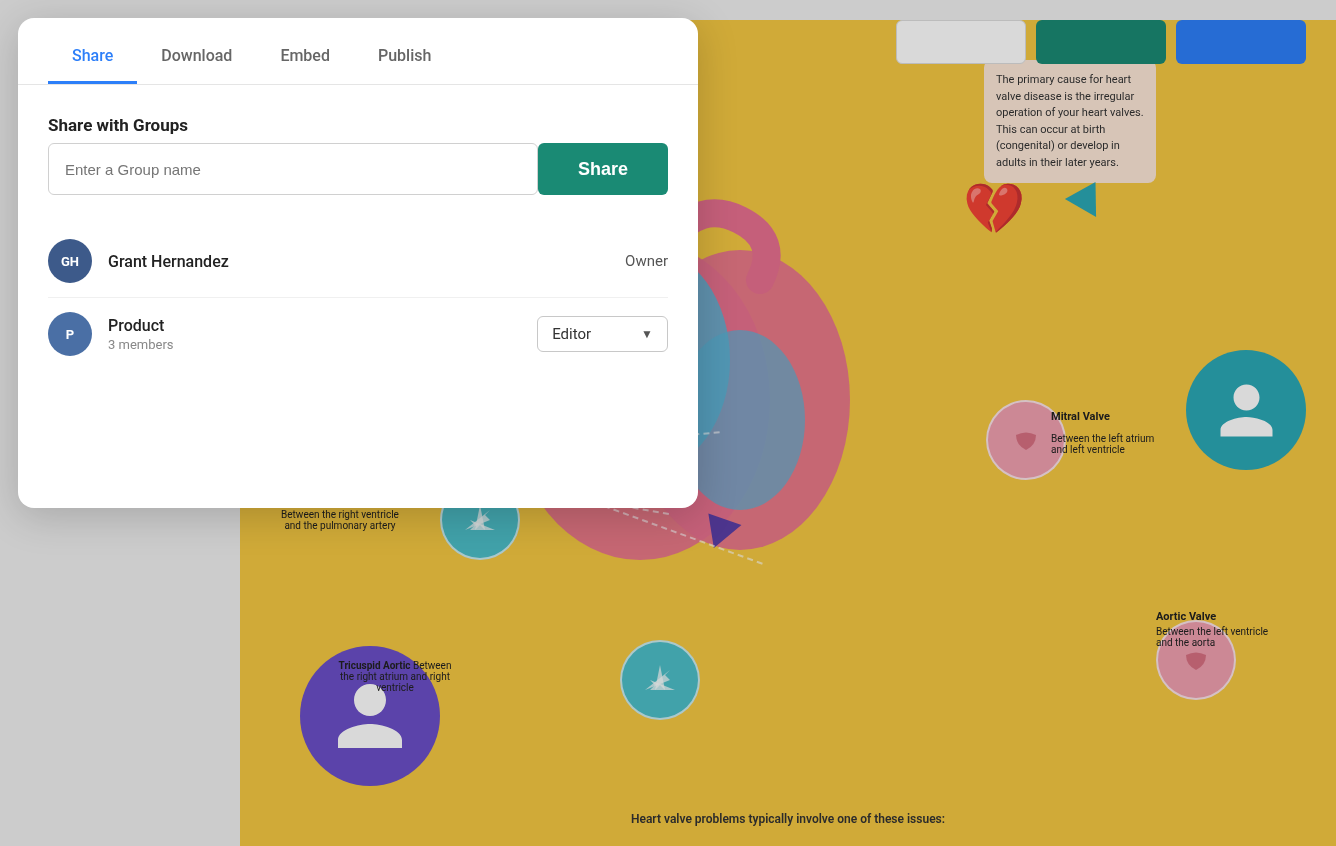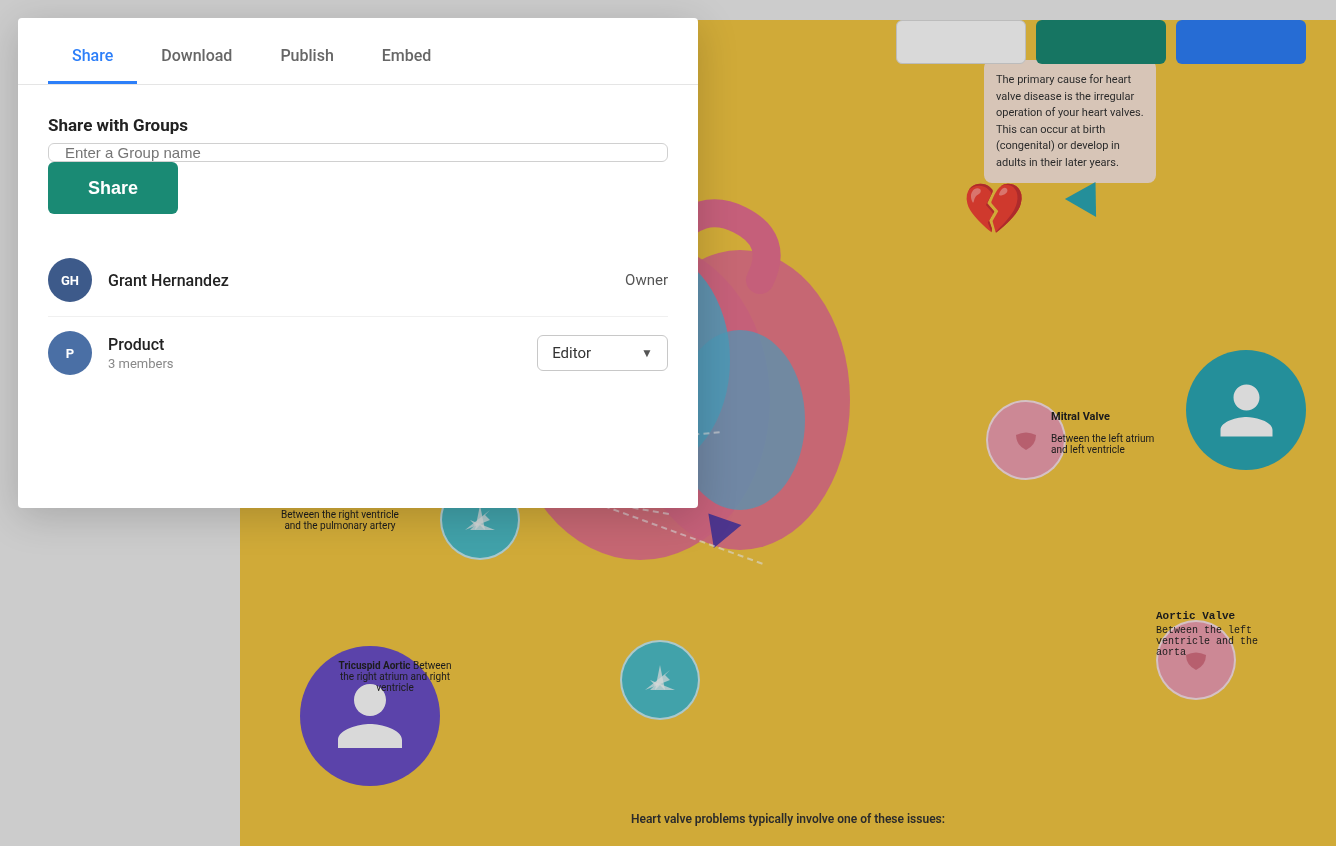--- a/index.html
+++ b/index.html
@@ -124,21 +124,20 @@
 
     
     .label-aortic {
       position: absolute;
       top: 590px;
       right: 60px;
       font-size: 10px;
       color: #222;
       text-align: left;
       width: 120px;
-      font-family: Liberation Mono, monospace;
     }
     .label-aortic strong { font-size: 11px; display: block; margin-bottom: 3px; }
 
     
     .label-pulmonary {
       position: absolute;
       top: 460px;
       left: 40px;
       font-size: 10px;
       color: #222;
@@ -215,21 +214,21 @@
     }
 
     
     .share-modal {
       position: absolute;
       top: 18px;
       left: 18px;
       width: 680px;
       min-height: 490px;
       background: white;
-      border-radius: 4px;
+      border-radius: 16px;
       box-shadow: 0 8px 40px rgba(0,0,0,0.18);
       z-index: 30;
       padding: 0;
       overflow: hidden;
     }
 
     
     .modal-tabs {
       display: flex;
       border-bottom: 1px solid #e5e5e5;
@@ -259,21 +258,20 @@
       font-size: 17px;
       font-weight: 700;
       color: #222;
       margin-bottom: 8px;
     }
 
     
     .group-input-row {
       display: flex;
       margin-bottom: 30px;
-      flex-direction: column;
     }
     .group-input {
       flex: 1;
       height: 52px;
       border: 1.5px solid #d0d0d0;
       border-radius: 6px;
       padding: 0 16px;
       font-size: 15px;
       color: #aaa;
       outline: none;
@@ -498,24 +496,24 @@
 <div class="share-modal">
 
   <div class="modal-tabs">
     <div class="modal-tab active">
       <span>Share</span>
     </div>
     <div class="modal-tab">
       <span>Download</span>
     </div>
     <div class="modal-tab">
+      <span>Embed</span>
+    </div>
+    <div class="modal-tab">
       <span>Publish</span>
-    </div>
-    <div class="modal-tab">
-      <span>Embed</span>
     </div>
   </div>
 
   <div class="modal-body">
     <div class="section-title">Share with Groups</div>
 
     <div class="group-input-row">
       <input class="group-input" type="text" placeholder="Enter a Group name" style="">
       <button class="share-btn">Share</button>
     </div>

